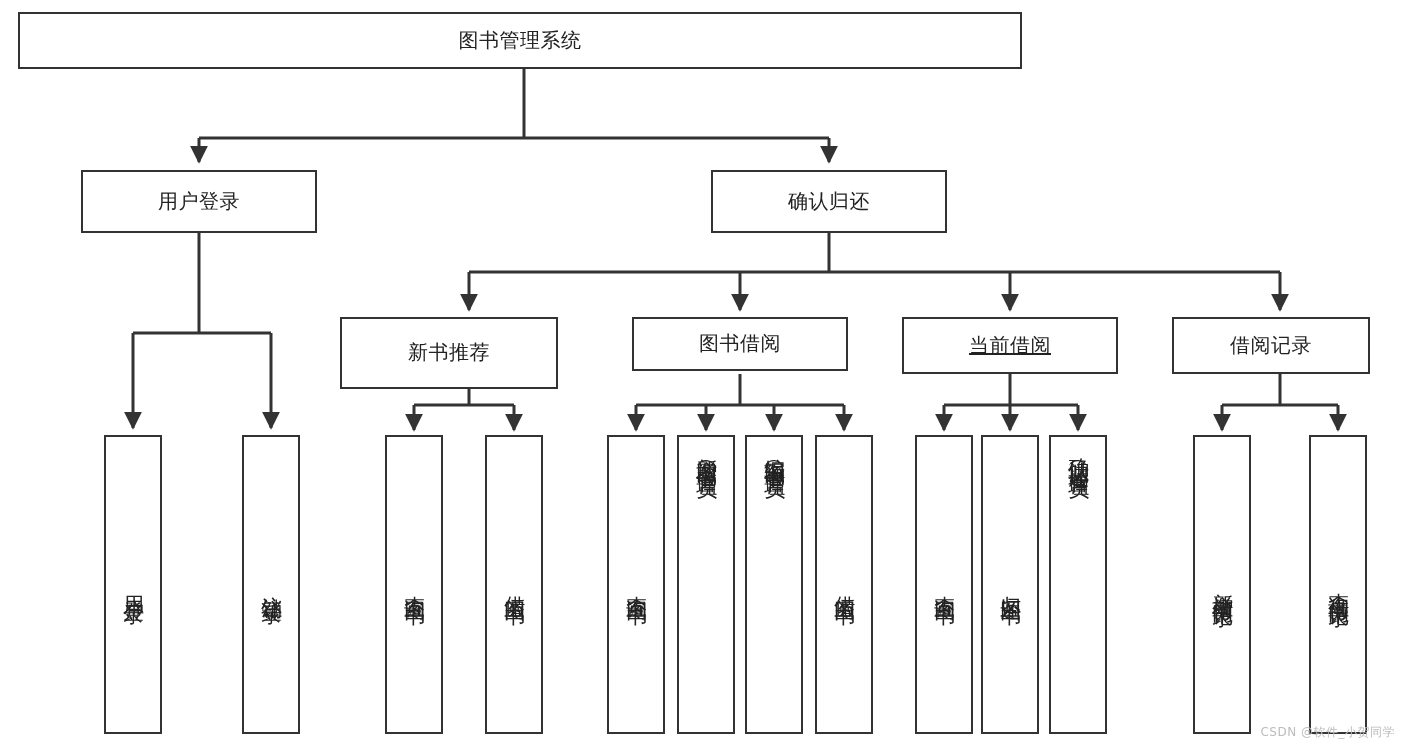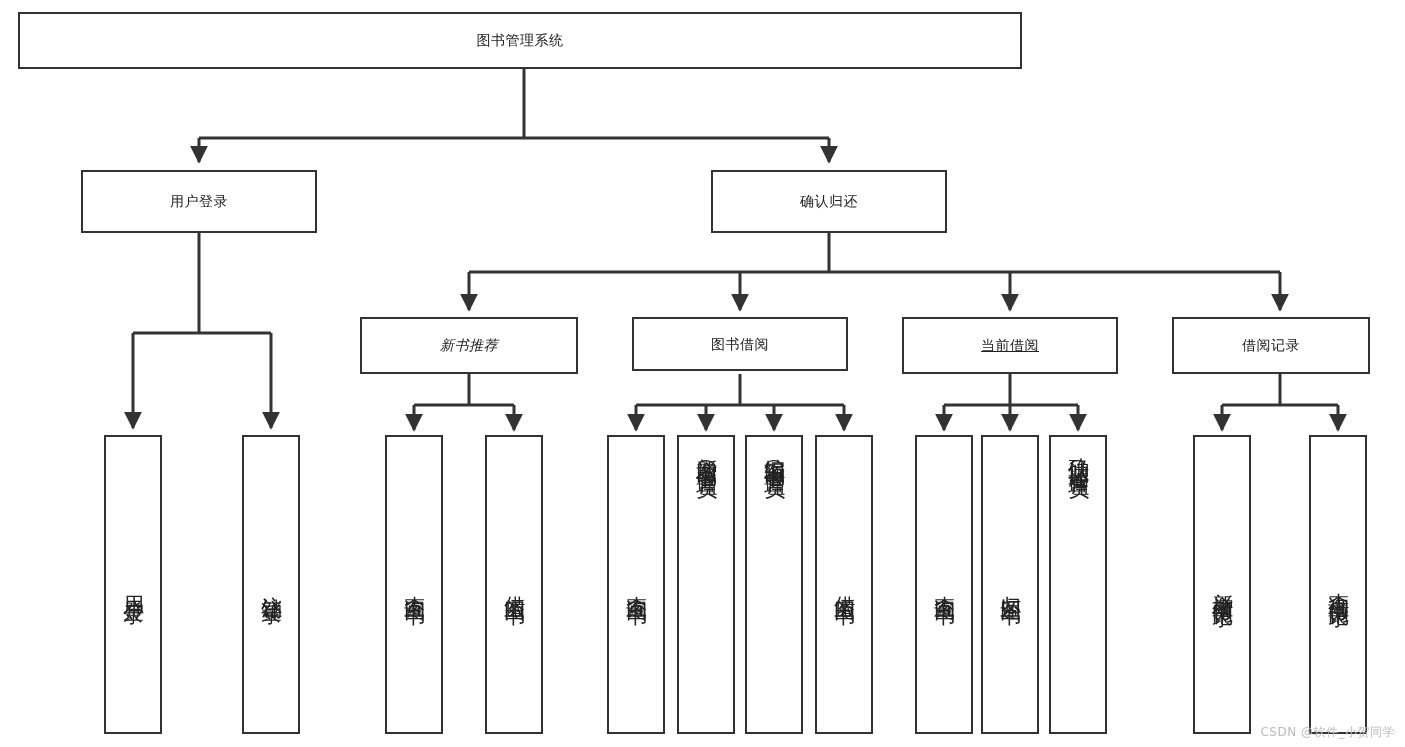--- a/index.html
+++ b/index.html
@@ -35,21 +35,21 @@
     color: #222222;
   }
   .node .label {
     display: block;
     text-align: center;
     line-height: 1.18;
     white-space: pre;
   }
   
   .node.h .label {
-    font-size: 14px;
+    font-size: 20px;
     letter-spacing: 0.5px;
   }
   
   .node.v {
     align-items: flex-start;
     justify-content: center;
     padding-top: 4px;
   }
   .node.v .label {
     writing-mode: vertical-rl;
@@ -133,21 +133,21 @@
     <span class="label">图书管理系统</span>
   </div>
 
   <div class="node h" style="left:81px; top:170px; width:236px; height:63px;">
     <span class="label">用户登录</span>
   </div>
   <div class="node h" style="left:711px; top:170px; width:236px; height:63px;">
     <span class="label">确认归还</span>
   </div>
 
-  <div class="node h" style="left:360px; top:317px; width:218px; height:57px;font-style:italic;">
+  <div class="node h" style="left:340px; top:317px; width:218px; height:72px;">
     <span class="label">新书推荐</span>
   </div>
   <div class="node h" style="left:632px; top:317px; width:216px; height:54px;">
     <span class="label">图书借阅</span>
   </div>
   <div class="node h" style="left:902px; top:317px; width:216px; height:57px;text-decoration:underline;">
     <span class="label">当前借阅</span>
   </div>
   <div class="node h" style="left:1172px; top:317px; width:198px; height:57px;">
     <span class="label">借阅记录</span>

